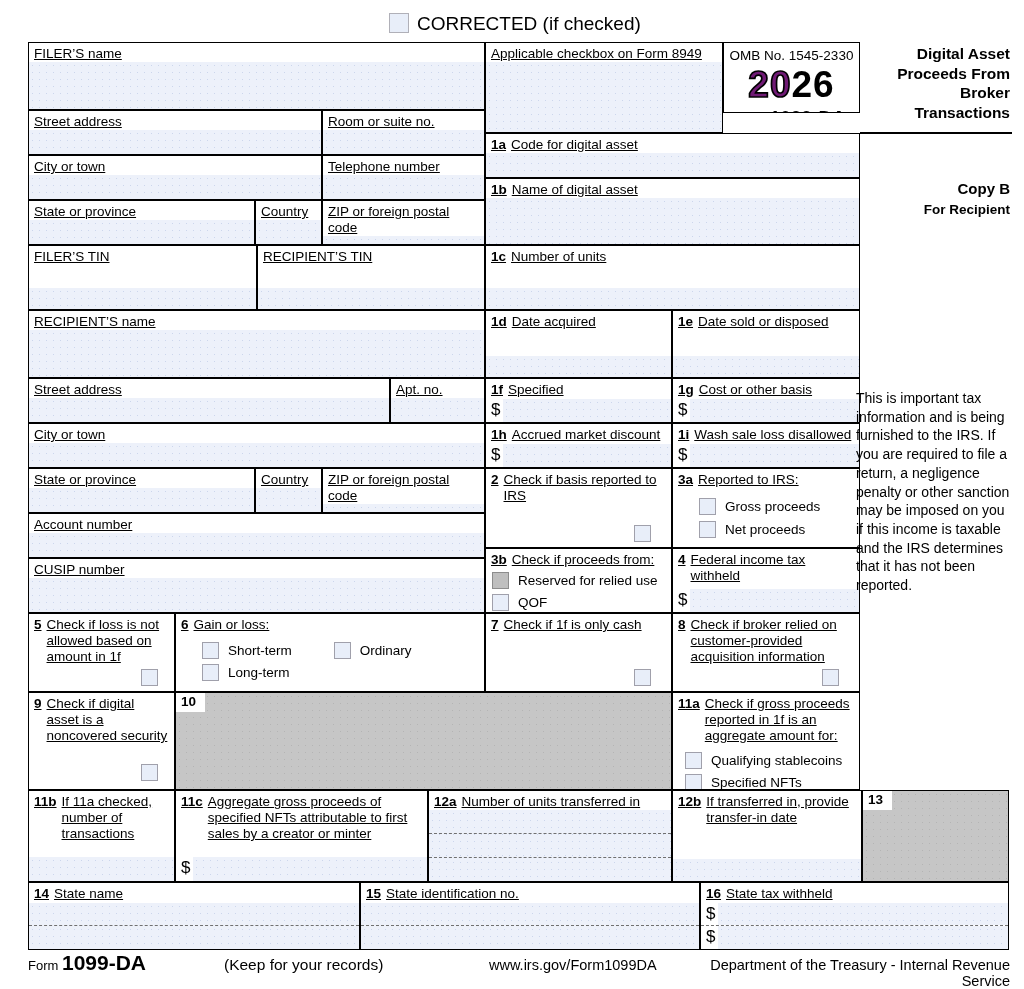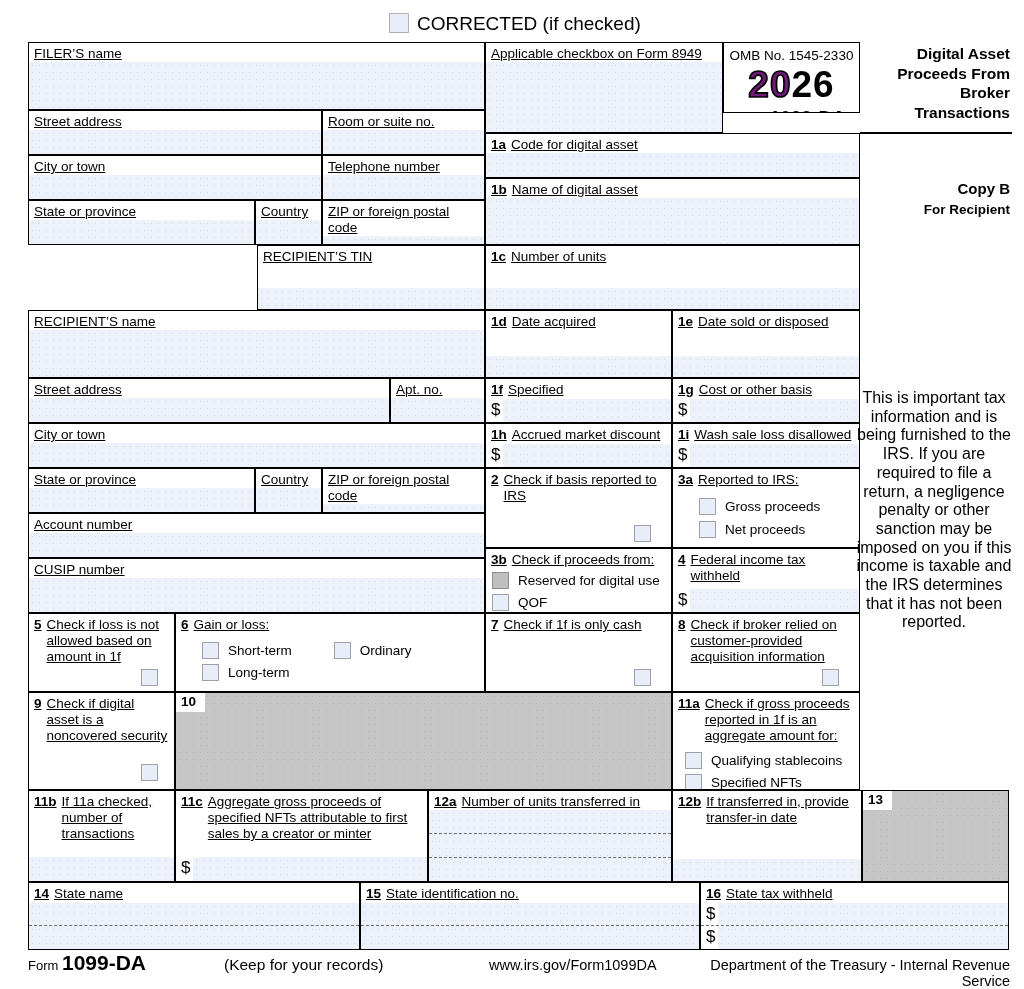--- a/index.html
+++ b/index.html
@@ -41,21 +41,21 @@
   .omb-no { font-size:13.5px; text-align:center; padding-top:5px; }
   .year { text-align:center; font-size:37px; font-weight:bold; letter-spacing:1px; line-height:40px; margin-top:2px; }
   .y-out { color:#701a75; -webkit-text-stroke:1.7px #000; }
   .omb-form { text-align:center; font-size:12.5px; margin-top:2px; }
   .omb-form .fn { font-size:19px; font-weight:bold; }
 
   
   .mast-title { position:absolute; left:862px; top:44px; width:148px; text-align:right; font-weight:bold; font-size:15.5px; line-height:19.5px; }
   .copy-b { position:absolute; left:862px; top:180px; width:148px; text-align:right; font-weight:bold; font-size:15px; }
   .copy-for { position:absolute; left:862px; top:202px; width:148px; text-align:right; font-weight:bold; font-size:13.5px; }
-  .notice { position:absolute; left:856px; top:389px; width:156px; text-align:center; font-size:16px; line-height:18.7px; }
+  .notice { position:absolute; left:856px; top:389px; width:156px; text-align:left; font-size:14px; line-height:18.7px; }
 
   
   .f-form { position:absolute; left:28px; top:951px; font-size:13px; }
   .f-form b { font-size:21px; font-weight:bold; }
   .f-keep { position:absolute; left:224px; top:956px; font-size:15.5px; }
   .f-url { position:absolute; left:489px; top:957px; font-size:14.5px; }
   .f-dept { position:absolute; left:690px; top:957px; width:320px; text-align:right; font-size:14.5px; }
 </style>
 </head>
 <body>
@@ -110,20 +110,27 @@
       </div>
     <div class="fill grow"></div>
   </div>
   <div class="cell" style="left:322px;top:200px;width:163px;height:45px">
     <div class="lbl">
         <span>ZIP or foreign postal code</span>
       </div>
     <div class="fill grow"></div>
   </div>
 
+  <div class="cell" style="left:28px;top:245px;width:229px;height:65px">
+    <div class="lbl">
+        <span>FILER’S TIN</span>
+      </div>
+    <div class="spacer"></div>
+    <div class="fill band" style="height:21px"></div>
+  </div>
   <div class="cell" style="left:257px;top:245px;width:228px;height:65px">
     <div class="lbl">
         <span>RECIPIENT’S TIN</span>
       </div>
     <div class="spacer"></div>
     <div class="fill band" style="height:21px"></div>
   </div>
 
   <div class="cell" style="left:28px;top:310px;width:457px;height:68px">
     <div class="lbl">
@@ -308,21 +315,21 @@
     </div>
   </div>
 
   <div class="cell" style="left:485px;top:548px;width:187px;height:65px">
     <div class="lbl">
         <b>3b</b>
         <span>Check if proceeds from:</span>
       </div>
     <div class="opt" style="margin:4px 0 0 6px">
       <span class="cb gray"></span>
-      <span>Reserved for digital use</span>
+      <span>Reserved for relied use</span>
     </div>
     <div class="opt" style="margin:5px 0 0 6px">
       <span class="cb"></span>
       <span>QOF</span>
     </div>
   </div>
   <div class="cell" style="left:672px;top:548px;width:188px;height:65px">
     <div class="lbl">
         <b>4</b>
         <span>Federal income tax withheld</span>

